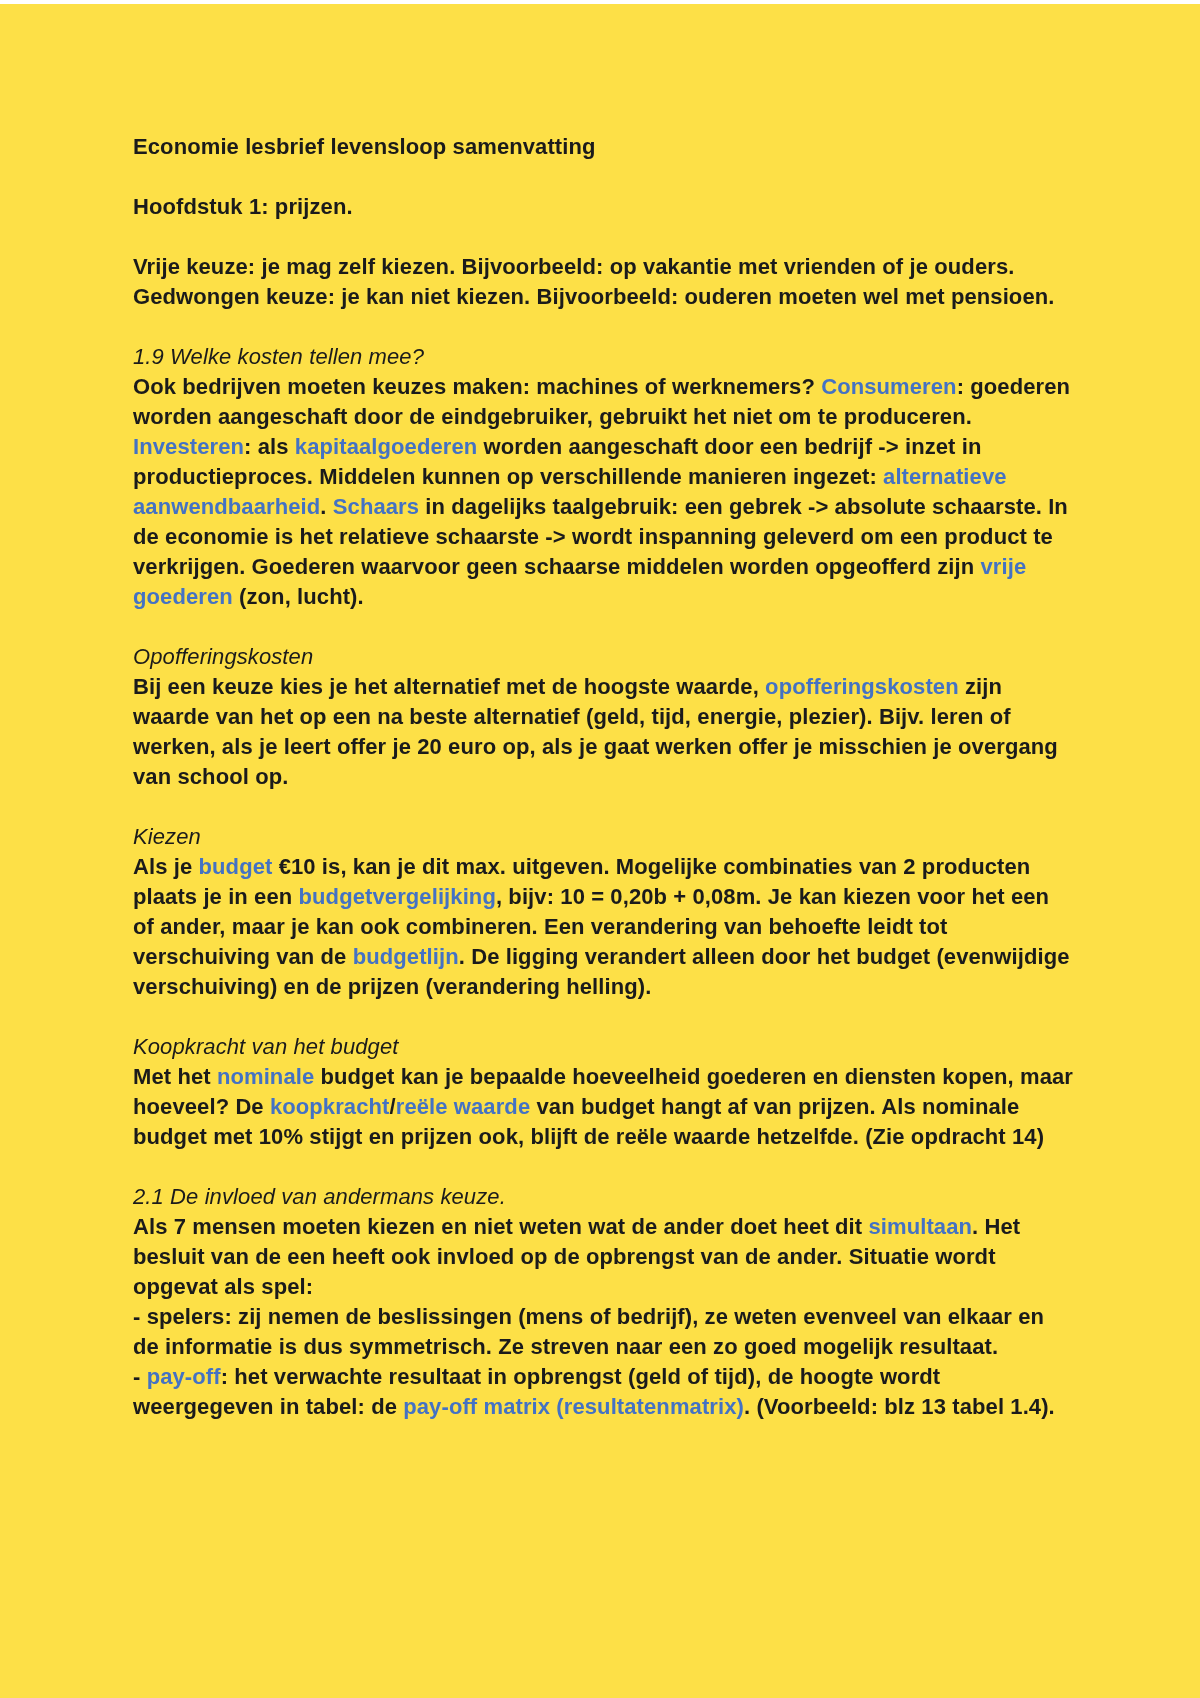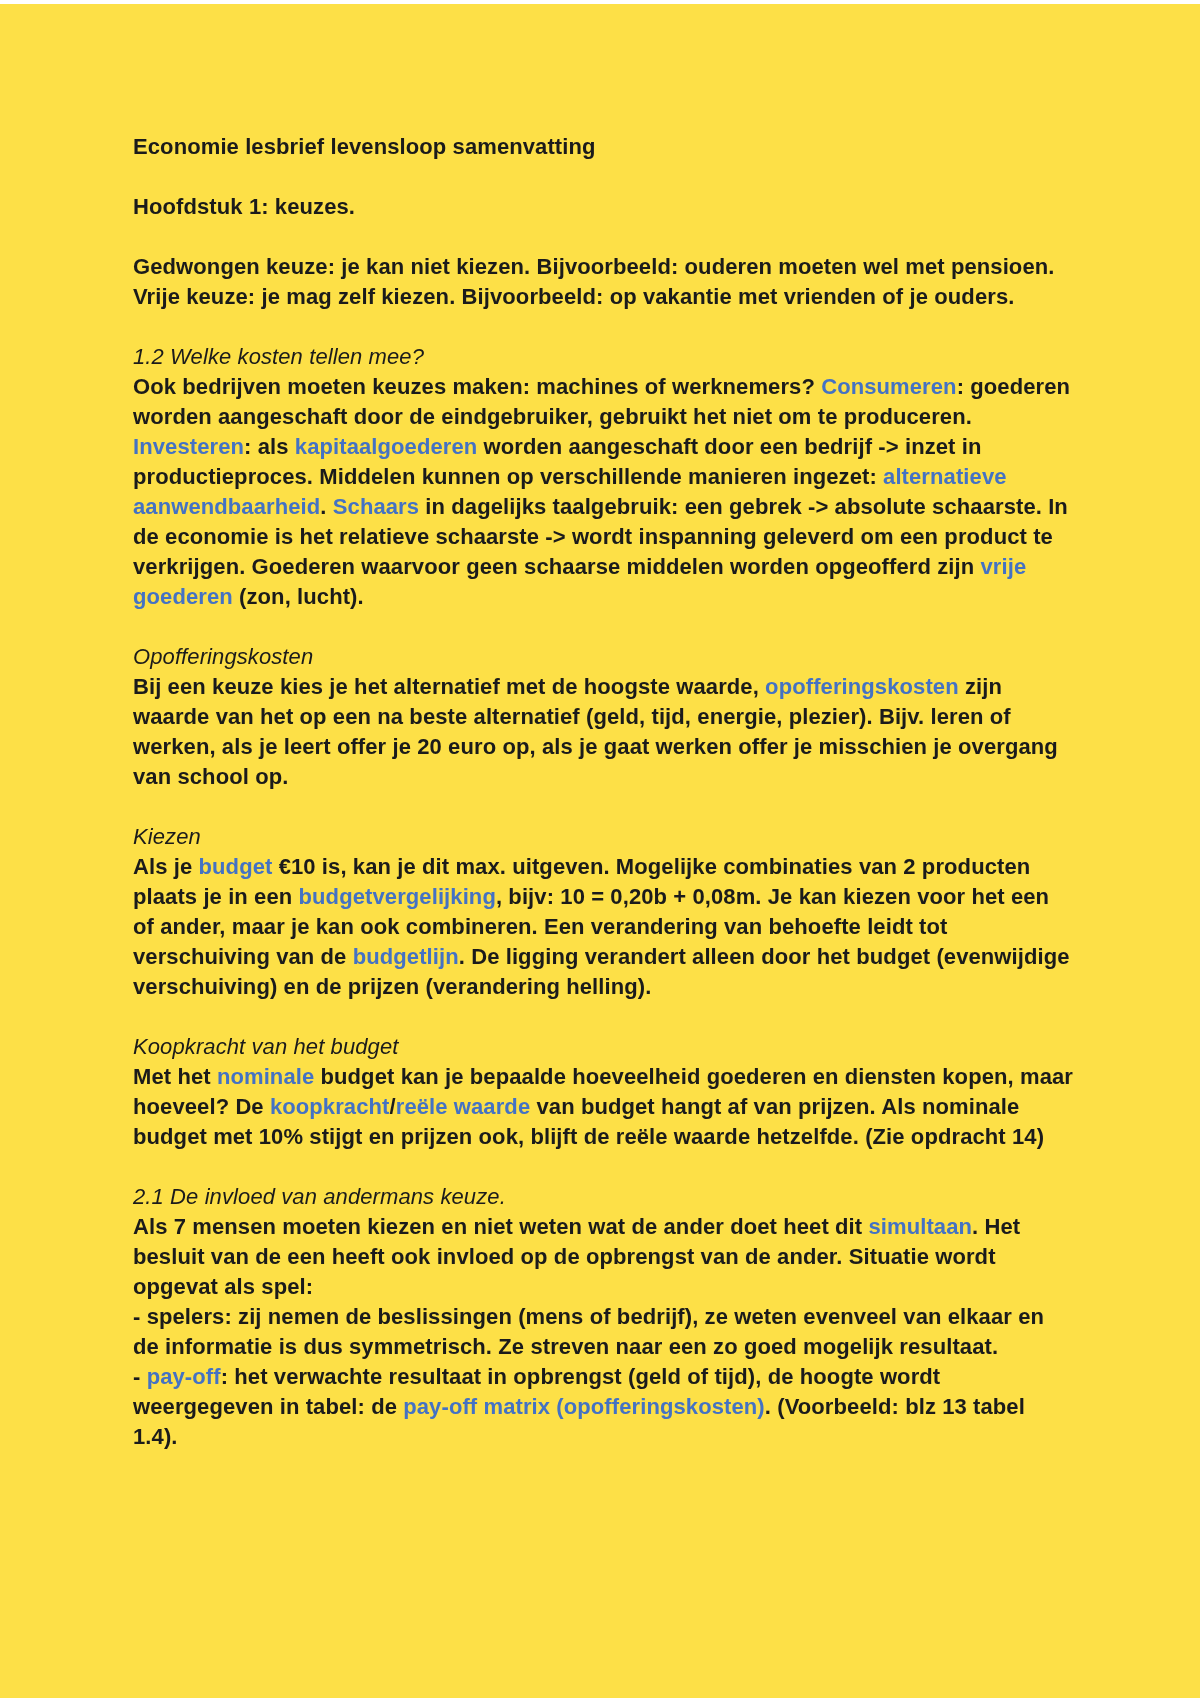--- a/index.html
+++ b/index.html
@@ -36,35 +36,35 @@
   .block.gap   { height: 30px; }
   .run-blue    { color: #4472C4; }
 </style>
 </head>
 <body>
 
 <div class="page">
   <div class="content">
       <div class="block title"><span class="run-plain">Economie lesbrief levensloop samenvatting</span></div>
       <div class="block gap"></div>
-      <div class="block h1"><span class="run-plain">Hoofdstuk 1: keuzes.</span></div>
+      <div class="block h1"><span class="run-plain">Hoofdstuk 1: prijzen.</span></div>
       <div class="block gap"></div>
+      <div class="block body"><span class="run-plain">Vrije keuze: je mag zelf kiezen. Bijvoorbeeld: op vakantie met vrienden of je ouders.</span></div>
       <div class="block body"><span class="run-plain">Gedwongen keuze: je kan niet kiezen. Bijvoorbeeld: ouderen moeten wel met pensioen.</span></div>
-      <div class="block body"><span class="run-plain">Vrije keuze: je mag zelf kiezen. Bijvoorbeeld: op vakantie met vrienden of je ouders.</span></div>
       <div class="block gap"></div>
-      <div class="block sub"><span class="run-plain">1.2 Welke kosten tellen mee?</span></div>
+      <div class="block sub"><span class="run-plain">1.9 Welke kosten tellen mee?</span></div>
       <div class="block body"><span class="run-plain">Ook bedrijven moeten keuzes maken: machines of werknemers? </span><span class="run-blue">Consumeren</span><span class="run-plain">: goederen worden aangeschaft door de eindgebruiker, gebruikt het niet om te produceren. </span><span class="run-blue">Investeren</span><span class="run-plain">: als </span><span class="run-blue">kapitaalgoederen</span><span class="run-plain"> worden aangeschaft door een bedrijf -&gt; inzet in productieproces. Middelen kunnen op verschillende manieren ingezet: </span><span class="run-blue">alternatieve aanwendbaarheid</span><span class="run-plain">. </span><span class="run-blue">Schaars</span><span class="run-plain"> in dagelijks taalgebruik: een gebrek -&gt; absolute schaarste. In de economie is het relatieve schaarste -&gt; wordt inspanning geleverd om een product te verkrijgen. Goederen waarvoor geen schaarse middelen worden opgeofferd zijn </span><span class="run-blue">vrije goederen</span><span class="run-plain"> (zon, lucht).</span></div>
       <div class="block gap"></div>
       <div class="block sub"><span class="run-plain">Opofferingskosten</span></div>
       <div class="block body"><span class="run-plain">Bij een keuze kies je het alternatief met de hoogste waarde, </span><span class="run-blue">opofferingskosten</span><span class="run-plain"> zijn waarde van het op een na beste alternatief (geld, tijd, energie, plezier). Bijv. leren of werken, als je leert offer je 20 euro op, als je gaat werken offer je misschien je overgang van school op.</span></div>
       <div class="block gap"></div>
       <div class="block sub"><span class="run-plain">Kiezen</span></div>
       <div class="block body"><span class="run-plain">Als je </span><span class="run-blue">budget</span><span class="run-plain"> €10 is, kan je dit max. uitgeven. Mogelijke combinaties van 2 producten plaats je in een </span><span class="run-blue">budgetvergelijking</span><span class="run-plain">, bijv: 10 = 0,20b + 0,08m. Je kan kiezen voor het een of ander, maar je kan ook combineren. Een verandering van behoefte leidt tot verschuiving van de </span><span class="run-blue">budgetlijn</span><span class="run-plain">. De ligging verandert alleen door het budget (evenwijdige verschuiving) en de prijzen (verandering helling).</span></div>
       <div class="block gap"></div>
       <div class="block sub"><span class="run-plain">Koopkracht van het budget</span></div>
       <div class="block body"><span class="run-plain">Met het </span><span class="run-blue">nominale</span><span class="run-plain"> budget kan je bepaalde hoeveelheid goederen en diensten kopen, maar hoeveel? De </span><span class="run-blue">koopkracht</span><span class="run-plain">/</span><span class="run-blue">reële waarde</span><span class="run-plain"> van budget hangt af van prijzen. Als nominale budget met 10% stijgt en prijzen ook, blijft de reële waarde hetzelfde. (Zie opdracht 14)</span></div>
       <div class="block gap"></div>
       <div class="block sub"><span class="run-plain">2.1 De invloed van andermans keuze.</span></div>
       <div class="block body"><span class="run-plain">Als 7 mensen moeten kiezen en niet weten wat de ander doet heet dit </span><span class="run-blue">simultaan</span><span class="run-plain">. Het besluit van de een heeft ook invloed op de opbrengst van de ander. Situatie wordt opgevat als spel:</span></div>
       <div class="block body"><span class="run-plain">- spelers: zij nemen de beslissingen (mens of bedrijf), ze weten evenveel van elkaar en de informatie is dus symmetrisch. Ze streven naar een zo goed mogelijk resultaat.</span></div>
-      <div class="block body"><span class="run-plain">- </span><span class="run-blue">pay-off</span><span class="run-plain">: het verwachte resultaat in opbrengst (geld of tijd), de hoogte wordt weergegeven in tabel: de </span><span class="run-blue">pay-off matrix (opofferingskosten)</span><span class="run-plain">. (Voorbeeld: blz 13 tabel 1.4).</span></div>
+      <div class="block body"><span class="run-plain">- </span><span class="run-blue">pay-off</span><span class="run-plain">: het verwachte resultaat in opbrengst (geld of tijd), de hoogte wordt weergegeven in tabel: de </span><span class="run-blue">pay-off matrix (resultatenmatrix)</span><span class="run-plain">. (Voorbeeld: blz 13 tabel 1.4).</span></div>
     </div>
 </div>
 
 </body></html>

